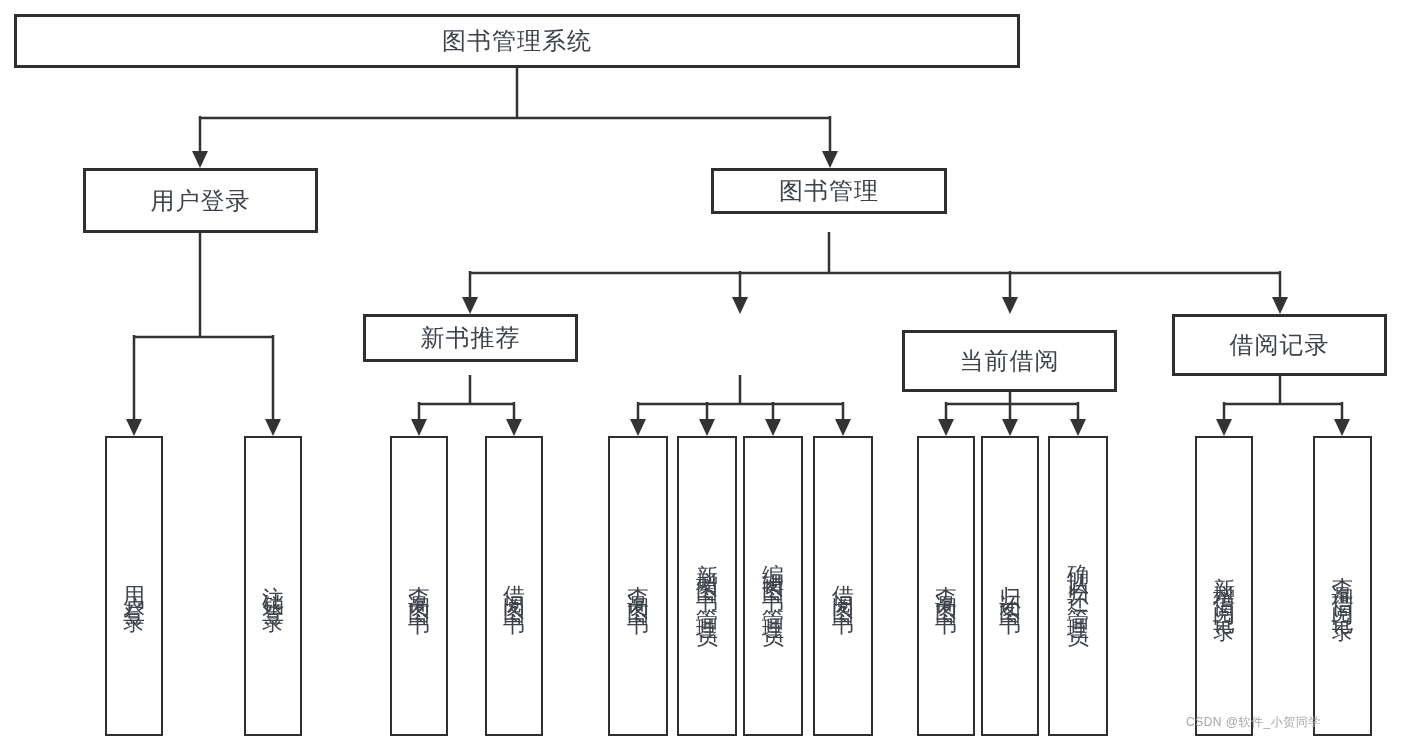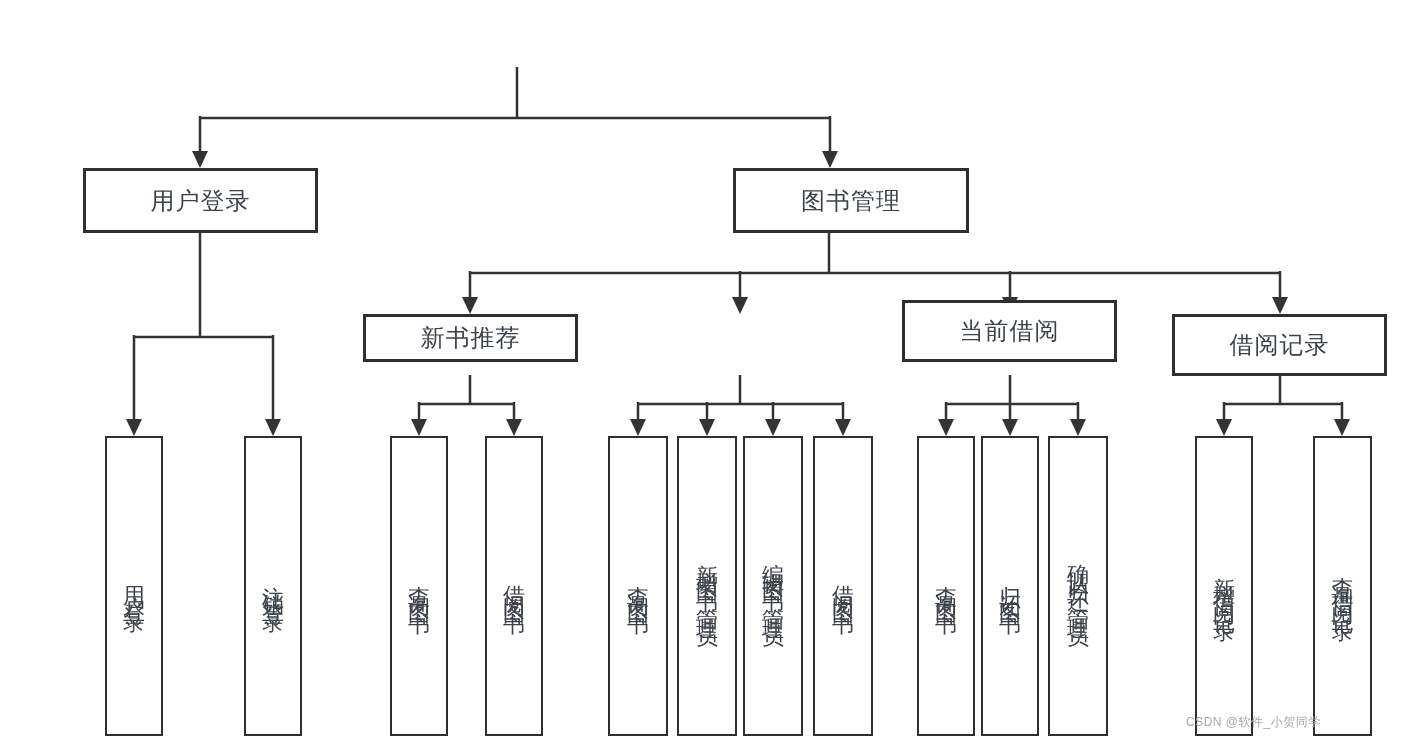--- a/index.html
+++ b/index.html
@@ -112,26 +112,27 @@
       <polygon points="1002,419 1018,419 1010,436"></polygon>
       <polygon points="1070,419 1086,419 1078,436"></polygon>
     </g>
     <g>
       <path d="M1280 375 L1280 404 M1224 404 L1342 404 M1224 402 L1224 422 M1342 402 L1342 422"></path>
       <polygon points="1216,419 1232,419 1224,436"></polygon>
       <polygon points="1334,419 1350,419 1342,436"></polygon>
     </g>
   </svg>
 
+  <div class="box h" style="left:14px;top:14px;width:1006px;height:54px">图书管理系统</div>
 
   <div class="box h" style="left:83px;top:168px;width:235px;height:65px">用户登录</div>
-  <div class="box h" style="left:733px;top:168px;width:236px;height:65px">图书管理</div>
+  <div class="box h" style="left:711px;top:168px;width:236px;height:46px">图书管理</div>
 
   <div class="box h" style="left:363px;top:314px;width:215px;height:48px">新书推荐</div>
-  <div class="box h" style="left:902px;top:300px;width:215px;height:62px">当前借阅</div>
+  <div class="box h" style="left:902px;top:330px;width:215px;height:62px">当前借阅</div>
   <div class="box h" style="left:1172px;top:314px;width:215px;height:62px">借阅记录</div>
 
   <div class="box v" style="left:105px;top:436px;width:58px;height:300px">用户登录</div>
   <div class="box v" style="left:244px;top:436px;width:58px;height:300px">注销登录</div>
 
   <div class="box v" style="left:390px;top:436px;width:58px;height:300px">查询图书</div>
   <div class="box v" style="left:485px;top:436px;width:58px;height:300px">借阅图书</div>
 
   <div class="box v" style="left:608px;top:436px;width:60px;height:300px">查询图书</div>
   <div class="box v" style="left:677px;top:436px;width:60px;height:300px">新增图书（管理员）</div>

